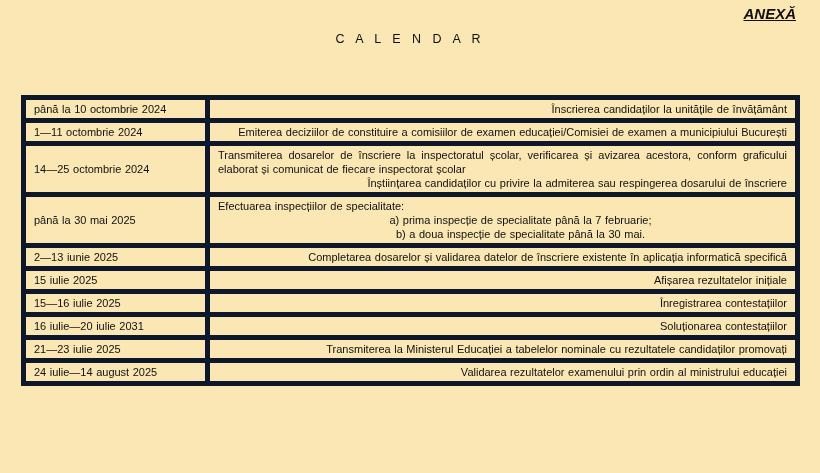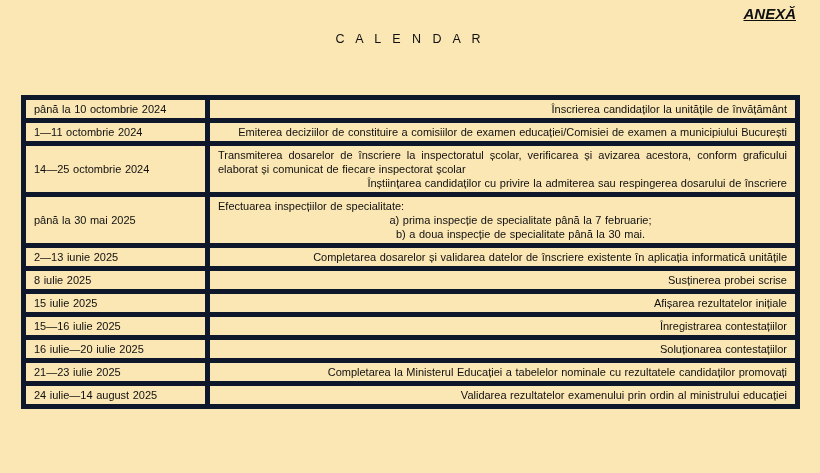--- a/index.html
+++ b/index.html
@@ -92,51 +92,45 @@
         <td class="date-col">până la 30 mai 2025</td>
         <td class="act-col">
           <div>Efectuarea inspecțiilor de specialitate:</div>
           <div class="indent">a) prima inspecție de specialitate până la 7 februarie;</div>
           <div class="indent">b) a doua inspecție de specialitate până la 30 mai.</div>
         </td>
       </tr>
       <tr>
         <td class="date-col">2—13 iunie 2025</td>
         <td class="act-col">
-          <div>Completarea dosarelor și validarea datelor de înscriere existente în aplicația informatică unitățile</div>
-        </td>
-      </tr>
-      <tr>
-        <td class="date-col">8 iulie 2025</td>
-        <td class="act-col">
-          <div>Susținerea probei scrise</div>
+          <div>Completarea dosarelor și validarea datelor de înscriere existente în aplicația informatică specifică</div>
         </td>
       </tr>
       <tr>
         <td class="date-col">15 iulie 2025</td>
         <td class="act-col">
           <div>Afișarea rezultatelor inițiale</div>
         </td>
       </tr>
       <tr>
         <td class="date-col">15—16 iulie 2025</td>
         <td class="act-col">
           <div>Înregistrarea contestațiilor</div>
         </td>
       </tr>
       <tr>
-        <td class="date-col">16 iulie—20 iulie 2025</td>
+        <td class="date-col">16 iulie—20 iulie 2031</td>
         <td class="act-col">
           <div>Soluționarea contestațiilor</div>
         </td>
       </tr>
       <tr>
         <td class="date-col">21—23 iulie 2025</td>
         <td class="act-col">
-          <div>Completarea la Ministerul Educației a tabelelor nominale cu rezultatele candidaților promovați</div>
+          <div>Transmiterea la Ministerul Educației a tabelelor nominale cu rezultatele candidaților promovați</div>
         </td>
       </tr>
       <tr>
         <td class="date-col">24 iulie—14 august 2025</td>
         <td class="act-col">
           <div>Validarea rezultatelor examenului prin ordin al ministrului educației</div>
         </td>
       </tr>
     </tbody>
 </table>

